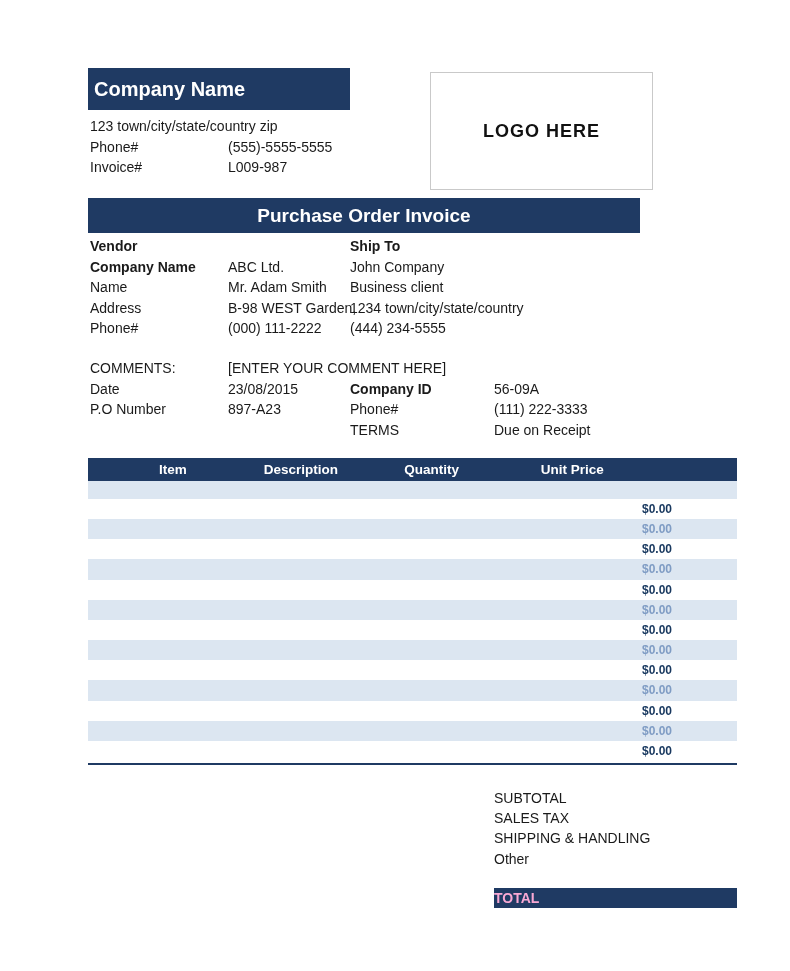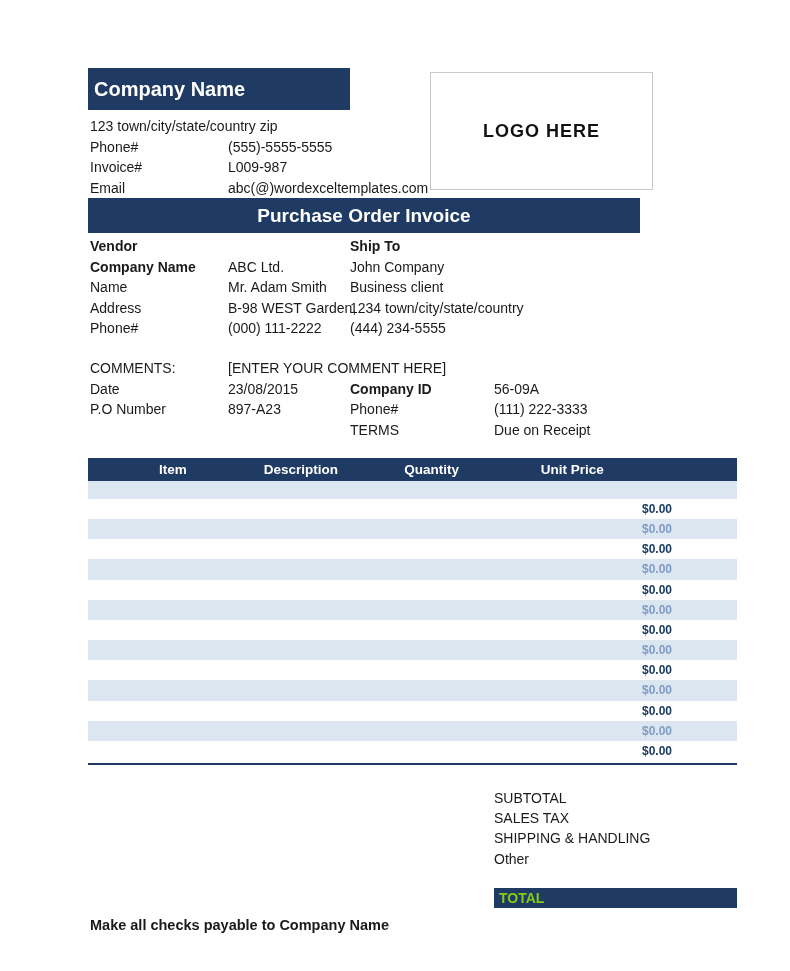--- a/index.html
+++ b/index.html
@@ -81,22 +81,22 @@
   .amt-dark{color:var(--amt-dark);}
   .amt-light{color:var(--amt-light);}
   .table-bottom-line{left:88px;top:763px;width:649px;height:2px;background:var(--navy);}
 
   
   .totals{left:494px;top:788px;width:243px;}
   .totals .line{height:20.2px;line-height:20.2px;}
   .totals .line:first-child{font-weight:normal;}
   .total-bar{
     left:494px;top:888px;width:243px;height:20px;
-    background:var(--navy);color:#84cc16;
-    font-size:14px;font-weight:bold;line-height:20px;padding-left:5px;
+    background:var(--navy);color:#f9a8d4;
+    font-size:14px;font-weight:bold;line-height:20px;
   }
 
   
   .footer-note{left:90px;top:917px;font-size:14.5px;font-weight:bold;}
 </style>
 </head>
 <body>
 
 <div class="page">
 
@@ -105,24 +105,20 @@
   <div class="abs company-info">
     <div class="line">123 town/city/state/country zip</div>
     <div class="line info-row">
       <span class="lab">Phone#</span>
       <span>(555)-5555-5555</span>
     </div>
     <div class="line info-row">
       <span class="lab">Invoice#</span>
       <span>L009-987</span>
     </div>
-    <div class="line info-row">
-      <span class="lab">Email</span>
-      <span>abc(@)wordexceltemplates.com</span>
-    </div>
   </div>
 
   <div class="abs logo-box">LOGO HERE</div>
 
   <div class="abs banner">Purchase Order Invoice</div>
 
   <div class="abs col col-vendor-labels">
     <div class="line b">Vendor</div>
     <div class="line b">Company Name</div>
     <div class="line">Name</div>
@@ -281,15 +277,14 @@
   <div class="abs table-bottom-line"></div>
 
   <div class="abs totals">
     <div class="line">SUBTOTAL</div>
     <div class="line">SALES TAX</div>
     <div class="line">SHIPPING &amp; HANDLING</div>
     <div class="line">Other</div>
   </div>
   <div class="abs total-bar">TOTAL</div>
 
-  <div class="abs footer-note">Make all checks payable to Company Name</div>
 
 </div>
 
 </body></html>

